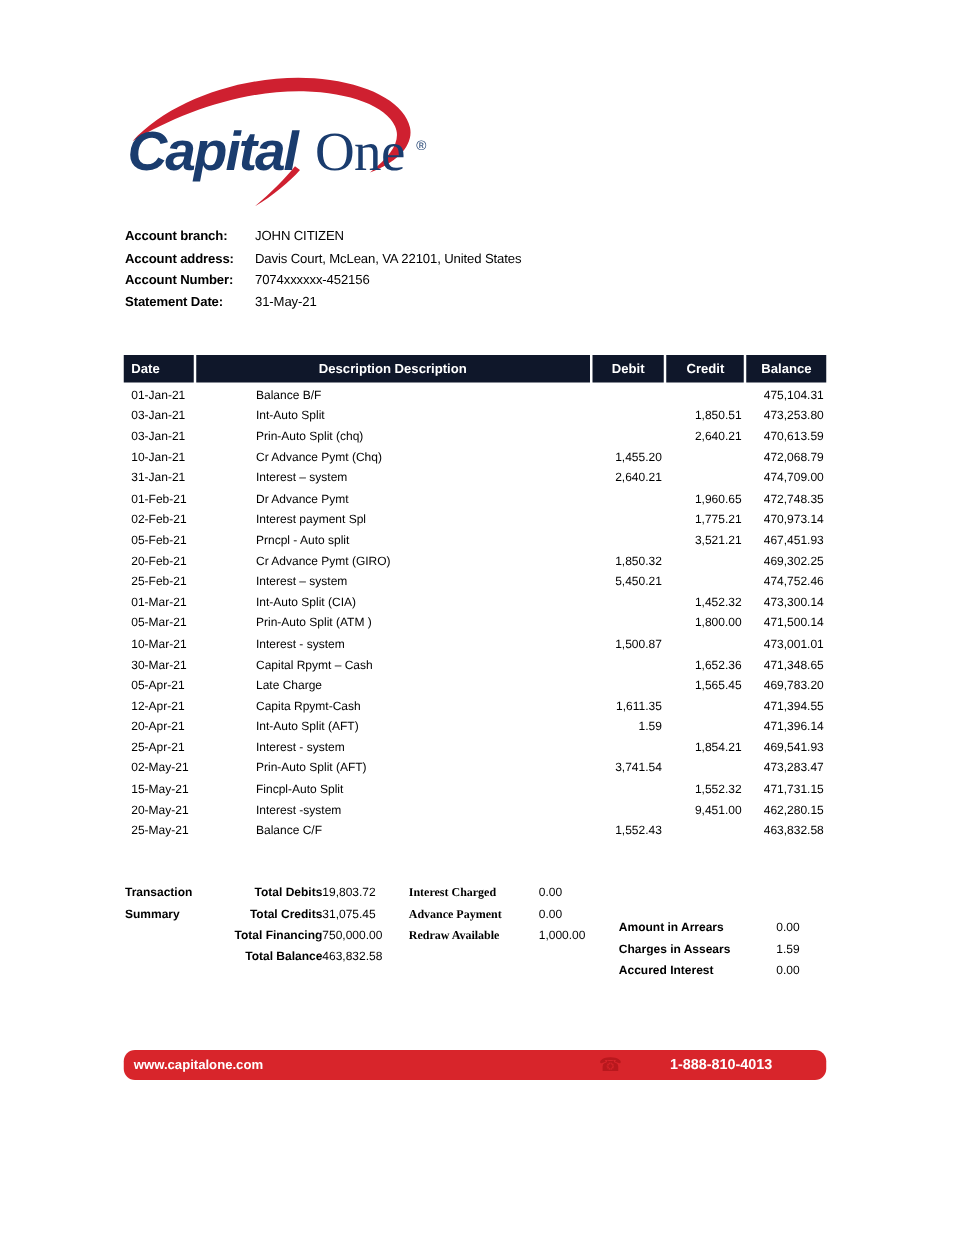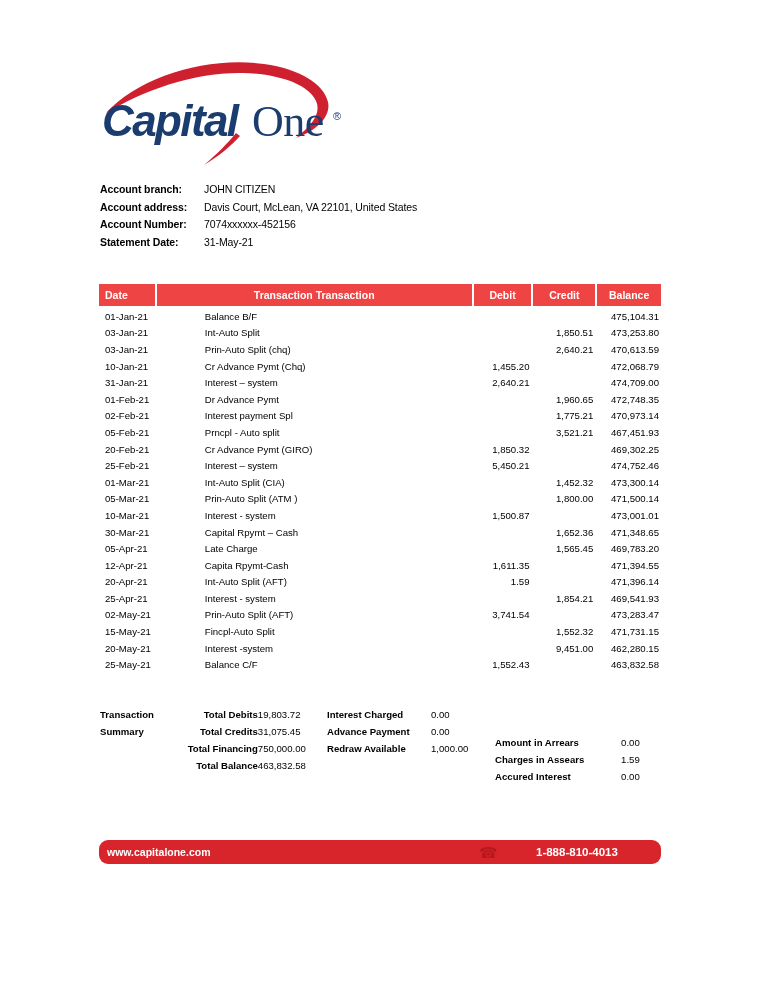--- a/index.html
+++ b/index.html
@@ -60,21 +60,21 @@
     left: 99px;
     top: 284px;
     width: 562px;
   }
   .thead {
     display: flex;
     height: 22px;
     gap: 2px;
   }
   .thead .hcell {
-    background: #ef4444;
+    background: #0f172a;
     color: #ffffff;
     font-weight: bold;
     font-size: 10.5px;
     display: flex;
     align-items: center;
     box-sizing: border-box;
   }
   .h-date   { width: 56px;  padding-left: 6px; justify-content: flex-start; }
   .h-desc   { width: 316px; justify-content: center; }
   .h-debit  { width: 58px;  justify-content: center; }
@@ -121,21 +121,21 @@
   .sum-line {
     display: flex;
     height: 17px;
     align-items: baseline;
   }
   .sum-lbl {
     font-weight: bold;
     white-space: nowrap;
   }
   .sum-col-a .sum-lbl { width: 96px; }
-  .sum-col-b .sum-lbl { width: 104px; }
+  .sum-col-b .sum-lbl { width: 104px; font-family: Liberation Serif, serif; }
   .sum-col-c .sum-lbl { width: 126px; margin-top: 28px; }
   .sum-val { white-space: nowrap; }
 
   
   .footer {
     position: absolute;
     left: 99px;
     top: 840px;
     width: 562px;
     height: 24px;
@@ -200,21 +200,21 @@
     </div>
     <div class="acct-row">
       <span class="acct-label">Statement Date:</span>
       <span class="acct-value">31-May-21</span>
     </div>
   </div>
 
   <div class="txn-table">
     <div class="thead">
       <div class="hcell h-date">Date</div>
-      <div class="hcell h-desc">Transaction Transaction</div>
+      <div class="hcell h-desc">Description Description</div>
       <div class="hcell h-debit">Debit</div>
       <div class="hcell h-credit">Credit</div>
       <div class="hcell h-bal">Balance</div>
     </div>
     <div class="tbody" id="txn-body">
         <div class="trow">
           <div class="c-date">01-Jan-21</div>
           <div class="c-desc">Balance B/F</div>
           <div class="c-debit"></div>
           <div class="c-credit"></div>

